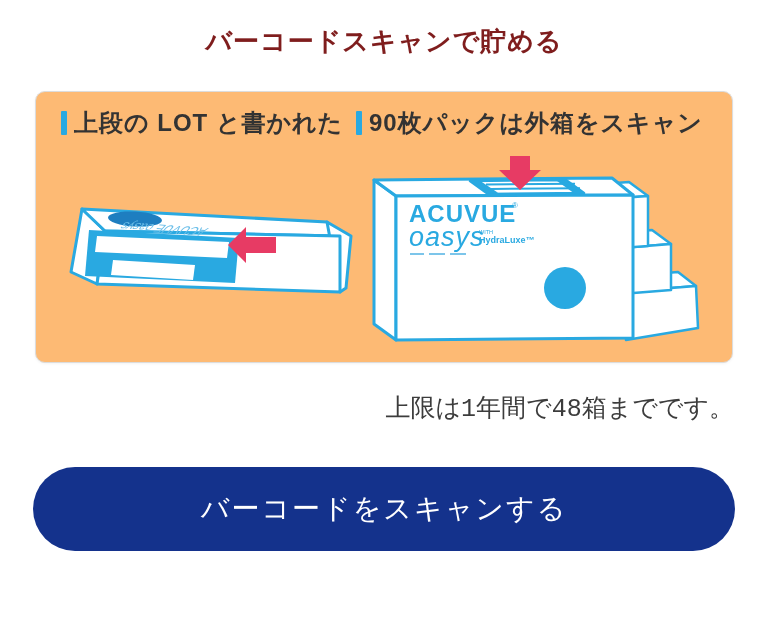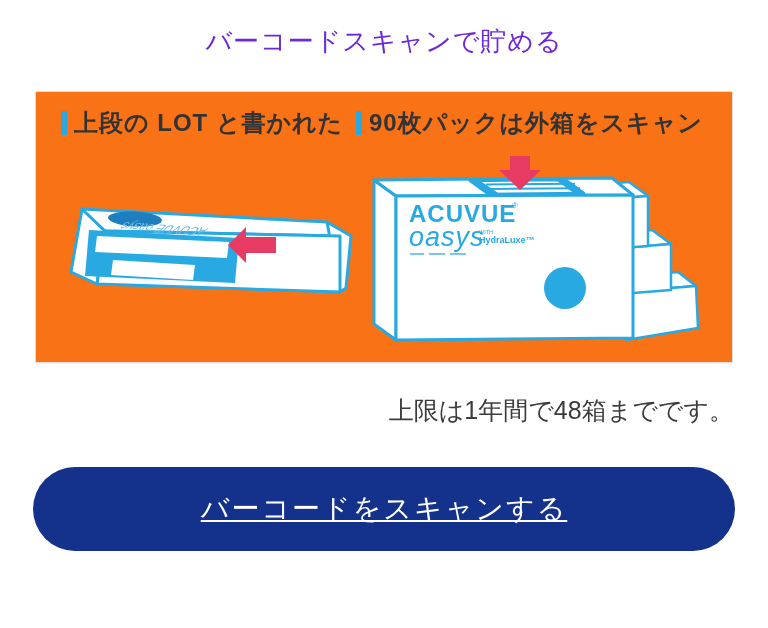--- a/index.html
+++ b/index.html
@@ -6,26 +6,26 @@
   html,body { background:#fff; }
   body {
     width:768px; height:628px; overflow:hidden;
     font-family:"Liberation Sans","DejaVu Sans",sans-serif;
     color:#333;
   }
   .page { position:relative; width:768px; height:628px; background:#fff; }
 
   .page-title {
     margin-top:24px; text-align:center;
-    font-size:26px; font-weight:400; color:#6d28d9; letter-spacing:1px;
+    font-size:26px; font-weight:700; color:#7f1d1d; letter-spacing:1px;
   }
 
   .card {
     width:698px; height:272px; margin:32px auto 0;
-    border:1px solid #dcdcdc; border-radius:2px; background:#f97316;
+    border:1px solid #dcdcdc; border-radius:10px; background:#fdba74;
     box-shadow:0 1px 3px rgba(0,0,0,0.05);
     display:flex; padding:13px 8px 0 25px; overflow:hidden;
   }
   .col-left { width:295px; flex:none; }
   .col-right { flex:1;text-align:center; }
 
   .heading {
     display:flex; align-items:flex-start; gap:7px;
     font-size:24px; font-weight:700; color:#333;
     line-height:35px; letter-spacing:1px;
@@ -34,28 +34,28 @@
     width:6px; height:24px; margin-top:6px; flex:none;
     background:#29A9E1; border-radius:1px;
   }
   .heading .htext { white-space:nowrap; }
 
   .illus-left  { display:block; margin:48px 0 0 -4px; }
   .illus-right { display:block; margin:10px 0 0 10px; }
 
   .usage-note {
     width:700px; margin:28px auto 0;
-    text-align:right; font-size:25px; color:#3c3c3c; line-height:38px;
+    text-align:right; font-size:25px; color:#3c3c3c; line-height:38px;font-family:Liberation Mono, monospace;
   }
 
   .scan-button {
     display:block; width:702px; height:84px; margin:38px auto 0;
     background:#14328C; border:none; border-radius:42px;
     color:#ffffff; font-size:28px; letter-spacing:2px;
-    font-family:inherit; cursor:pointer;text-decoration:underline;
+    font-family:inherit; cursor:pointer;
   }
 
   svg text { font-family:"Liberation Sans","DejaVu Sans",sans-serif; }
 </style>
 </head>
 <body>
 
 <div class="page">
 
   <h1 class="page-title">バーコードスキャンで貯める</h1>

